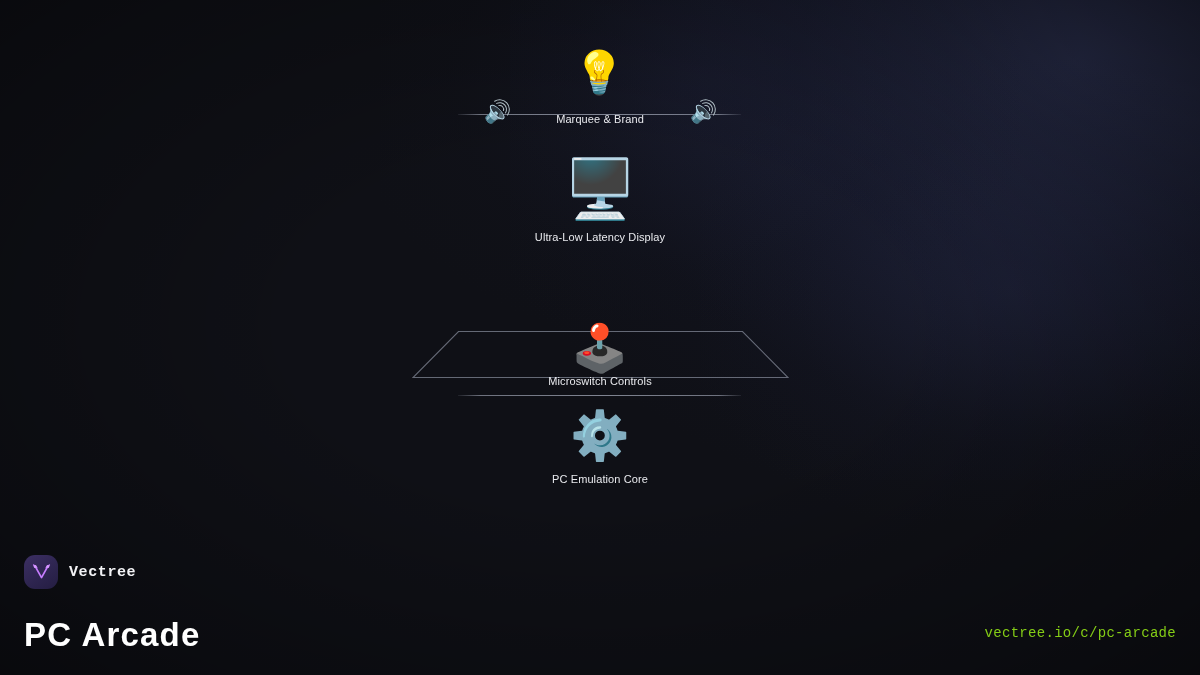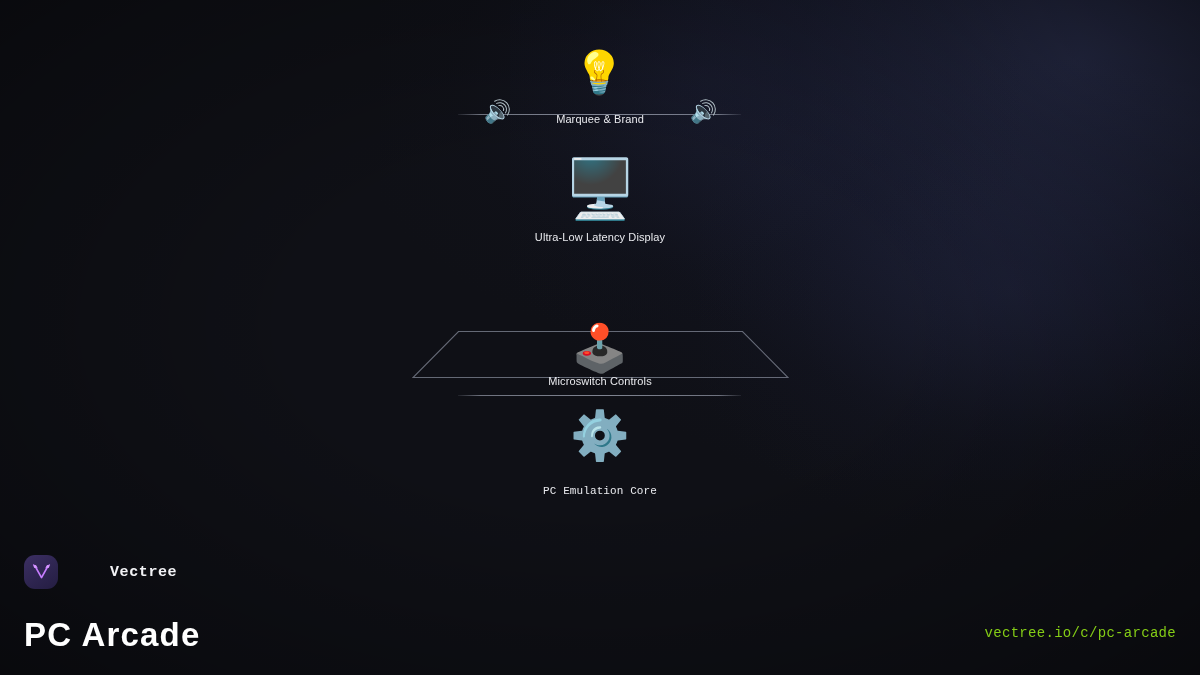--- a/index.html
+++ b/index.html
@@ -94,21 +94,21 @@
   #node-display .caption { margin-top:12px; }
 
   
   #node-controls { left:600px; top:325px; }
   #node-controls .glyph { font-size:46px; }
   #node-controls .caption { margin-top:3px; }
 
   
   #node-core { left:600px; top:412px; }
   #node-core .glyph { font-size:48px; }
-  #node-core .caption { margin-top:24px;font-family:Liberation Mono, monospace; }
+  #node-core .caption { margin-top:12px; }
 
   
   .rule {
     position:absolute;
     height:1px;
     background:linear-gradient(to right,
                rgba(150,155,170,0.12) 0%,
                rgba(168,174,190,0.62) 8%,
                rgba(176,182,198,0.70) 50%,
                rgba(168,174,190,0.62) 92%,
@@ -143,21 +143,20 @@
     display:flex; align-items:center; justify-content:center;
     flex:0 0 auto;
   }
   #brand-logo svg { display:block; }
   #brand-name {
     color:#f2f2f5;
     font-family:"Liberation Mono", monospace;
     font-weight:bold;
     font-size:15px;
     letter-spacing:0.6px;
-    margin-left:41px;
   }
   #page-title {
     margin-top:28px;
     color:#ffffff;
     font-family:Liberation Sans, sans-serif;
     font-weight:bold;
     font-size:33px;
     letter-spacing:1.2px;
     line-height:36px;
     white-space:nowrap;

